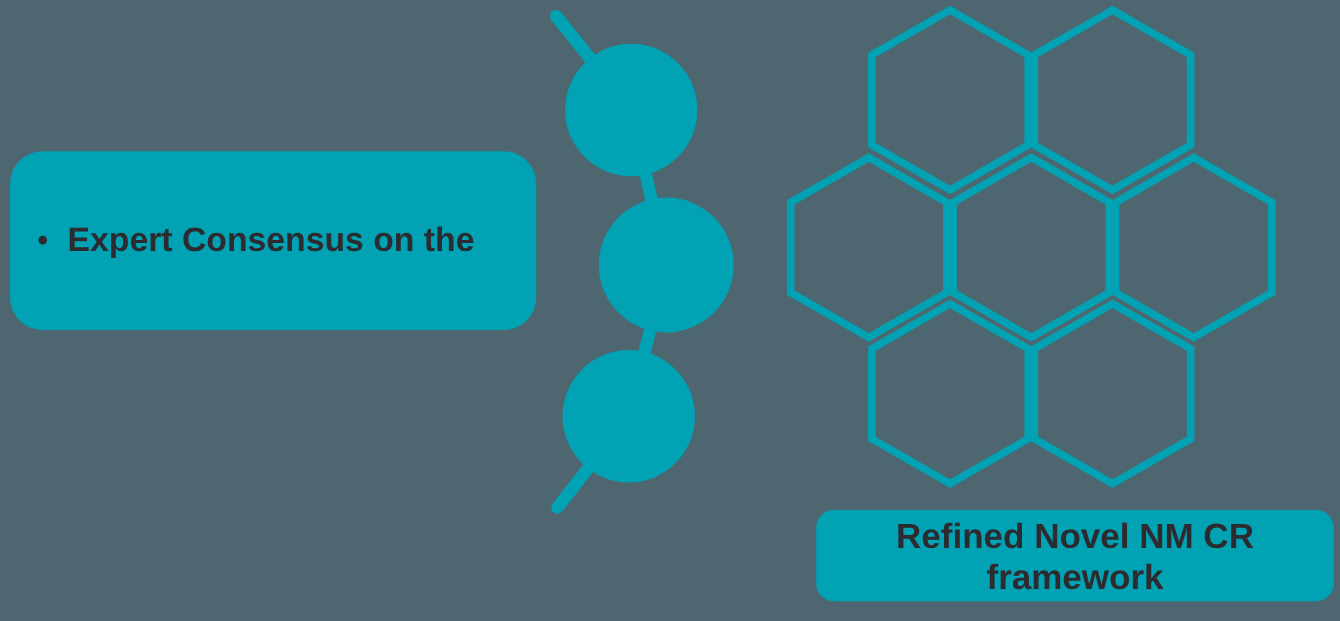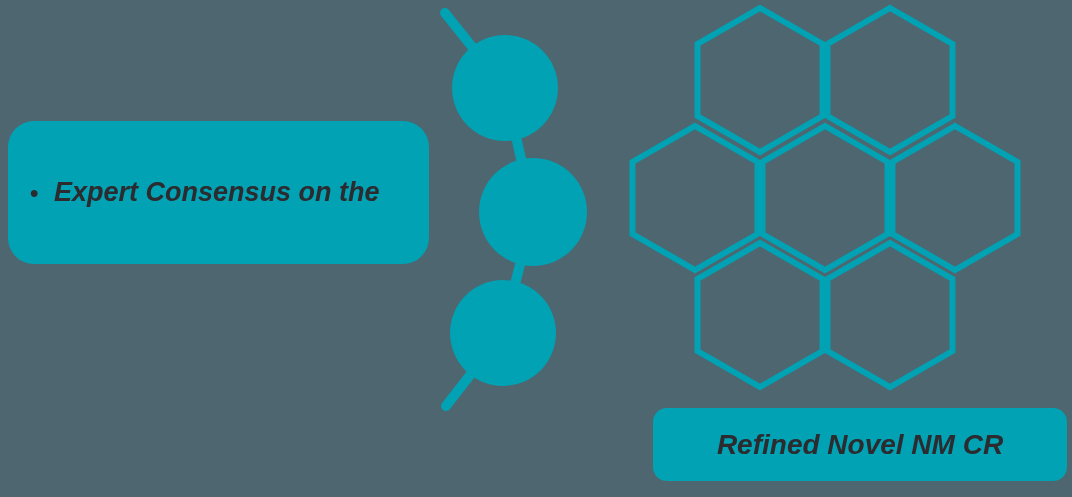--- a/index.html
+++ b/index.html
@@ -43,21 +43,20 @@
     flex: 0 0 24px;
   }
   .callout-lines {
     display: flex;
     flex-direction: column;
   }
   .callout-line {
     font-size: 27px;
     line-height: 33px;
     white-space: pre;
-    font-style: italic;
   }
   .callout-bottom {
     left: 653px;
     top: 408px;
     width: 414px;
     height: 73px;
     border-radius: 14px;
     display: flex;
     flex-direction: column;
     align-items: center;
@@ -119,15 +118,16 @@
     <polygon class="hex" points="75,126 137.5,162 137.5,234 75,270 12.5,234 12.5,162"></polygon>
     <polygon class="hex" points="205,126 267.5,162 267.5,234 205,270 142.5,234 142.5,162"></polygon>
     <polygon class="hex" points="335,126 397.5,162 397.5,234 335,270 272.5,234 272.5,162"></polygon>
 
     <polygon class="hex" points="140,243 202.5,279 202.5,351 140,387 77.5,351 77.5,279"></polygon>
     <polygon class="hex" points="270,243 332.5,279 332.5,351 270,387 207.5,351 207.5,279"></polygon>
   </svg>
 
   <div class="callout callout-bottom">
     <span class="callout-line">Refined Novel NM CR</span>
+    <span class="callout-line">framework</span>
   </div>
 
 </div>
 
 </body></html>

